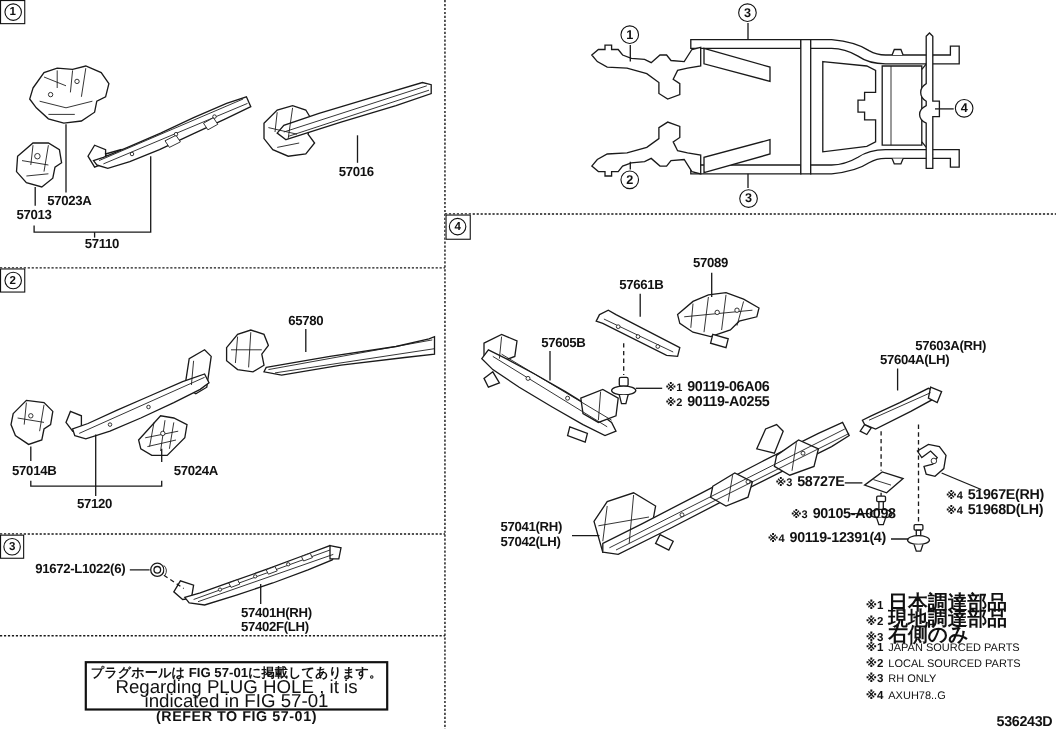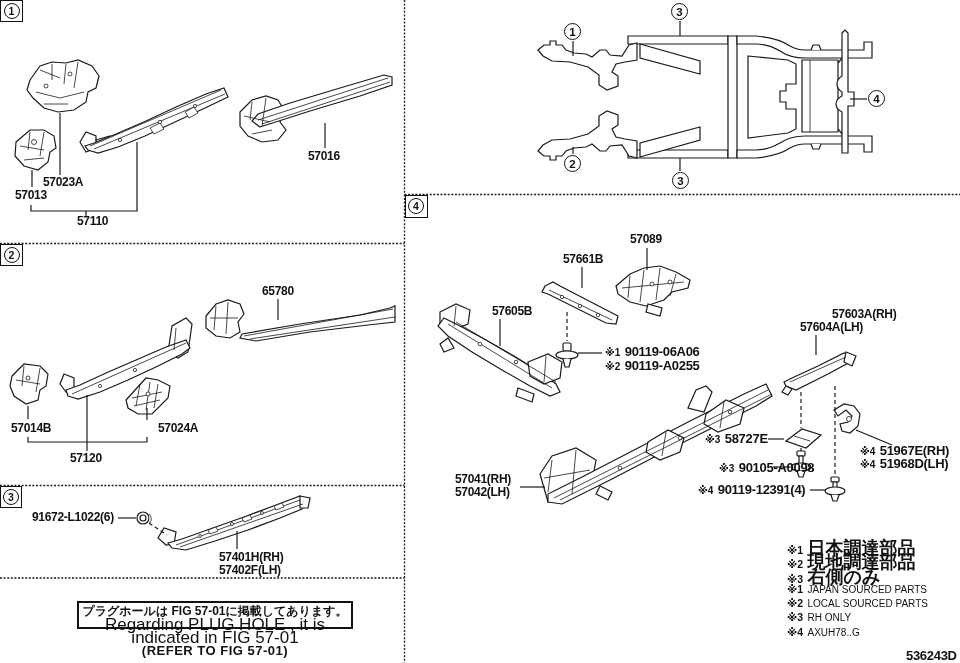--- a/index.html
+++ b/index.html
@@ -10,21 +10,21 @@
   .fast{position:absolute;white-space:nowrap;line-height:12px;}
   .fast .pre{font-size:10px;font-weight:bold;}
   .fast .num{font-size:13px;font-weight:bold;letter-spacing:-0.3px;}
   .circ{position:absolute;width:17px;height:17px;border:1.6px solid #111;border-radius:50%;
         background:#fff;display:flex;align-items:center;justify-content:center;
         font-size:11.5px;font-weight:bold;box-sizing:border-box;}
   .secbox{position:absolute;width:23px;height:22px;border:1.5px solid #111;background:#fff;
           display:flex;align-items:center;justify-content:center;box-sizing:border-box;}
   .secbox .circ2{width:16px;height:16px;border:1.4px solid #111;border-radius:50%;
           display:flex;align-items:center;justify-content:center;font-size:10.5px;font-weight:bold;box-sizing:border-box;}
-  #notebox{position:absolute;left:77px;top:601px;width:276px;height:28px;border:2.5px solid #111;
+  #notebox{position:absolute;left:77px;top:601px;width:276px;height:45px;border:2.5px solid #111;
            box-sizing:border-box;text-align:center;padding-top:1px;background:#fff;}
   #notebox .jp{font-size:12px;font-weight:bold;line-height:14px;}
   #notebox .en{font-size:17px;line-height:13px;}
   #notebox .ref{font-size:13px;font-weight:bold;line-height:14px;letter-spacing:0.5px;}
   #legend{position:absolute;left:787px;top:536px;}
   #legend .row{height:14.3px;white-space:nowrap;}
   #legend .pre{font-size:10.5px;font-weight:bold;}
   #legend .jp{font-size:18px;font-weight:bold;}
   #legend .en{font-size:10px;}
   #docnum{position:absolute;left:906px;top:648px;font-size:13px;font-weight:bold;letter-spacing:-0.3px;}

